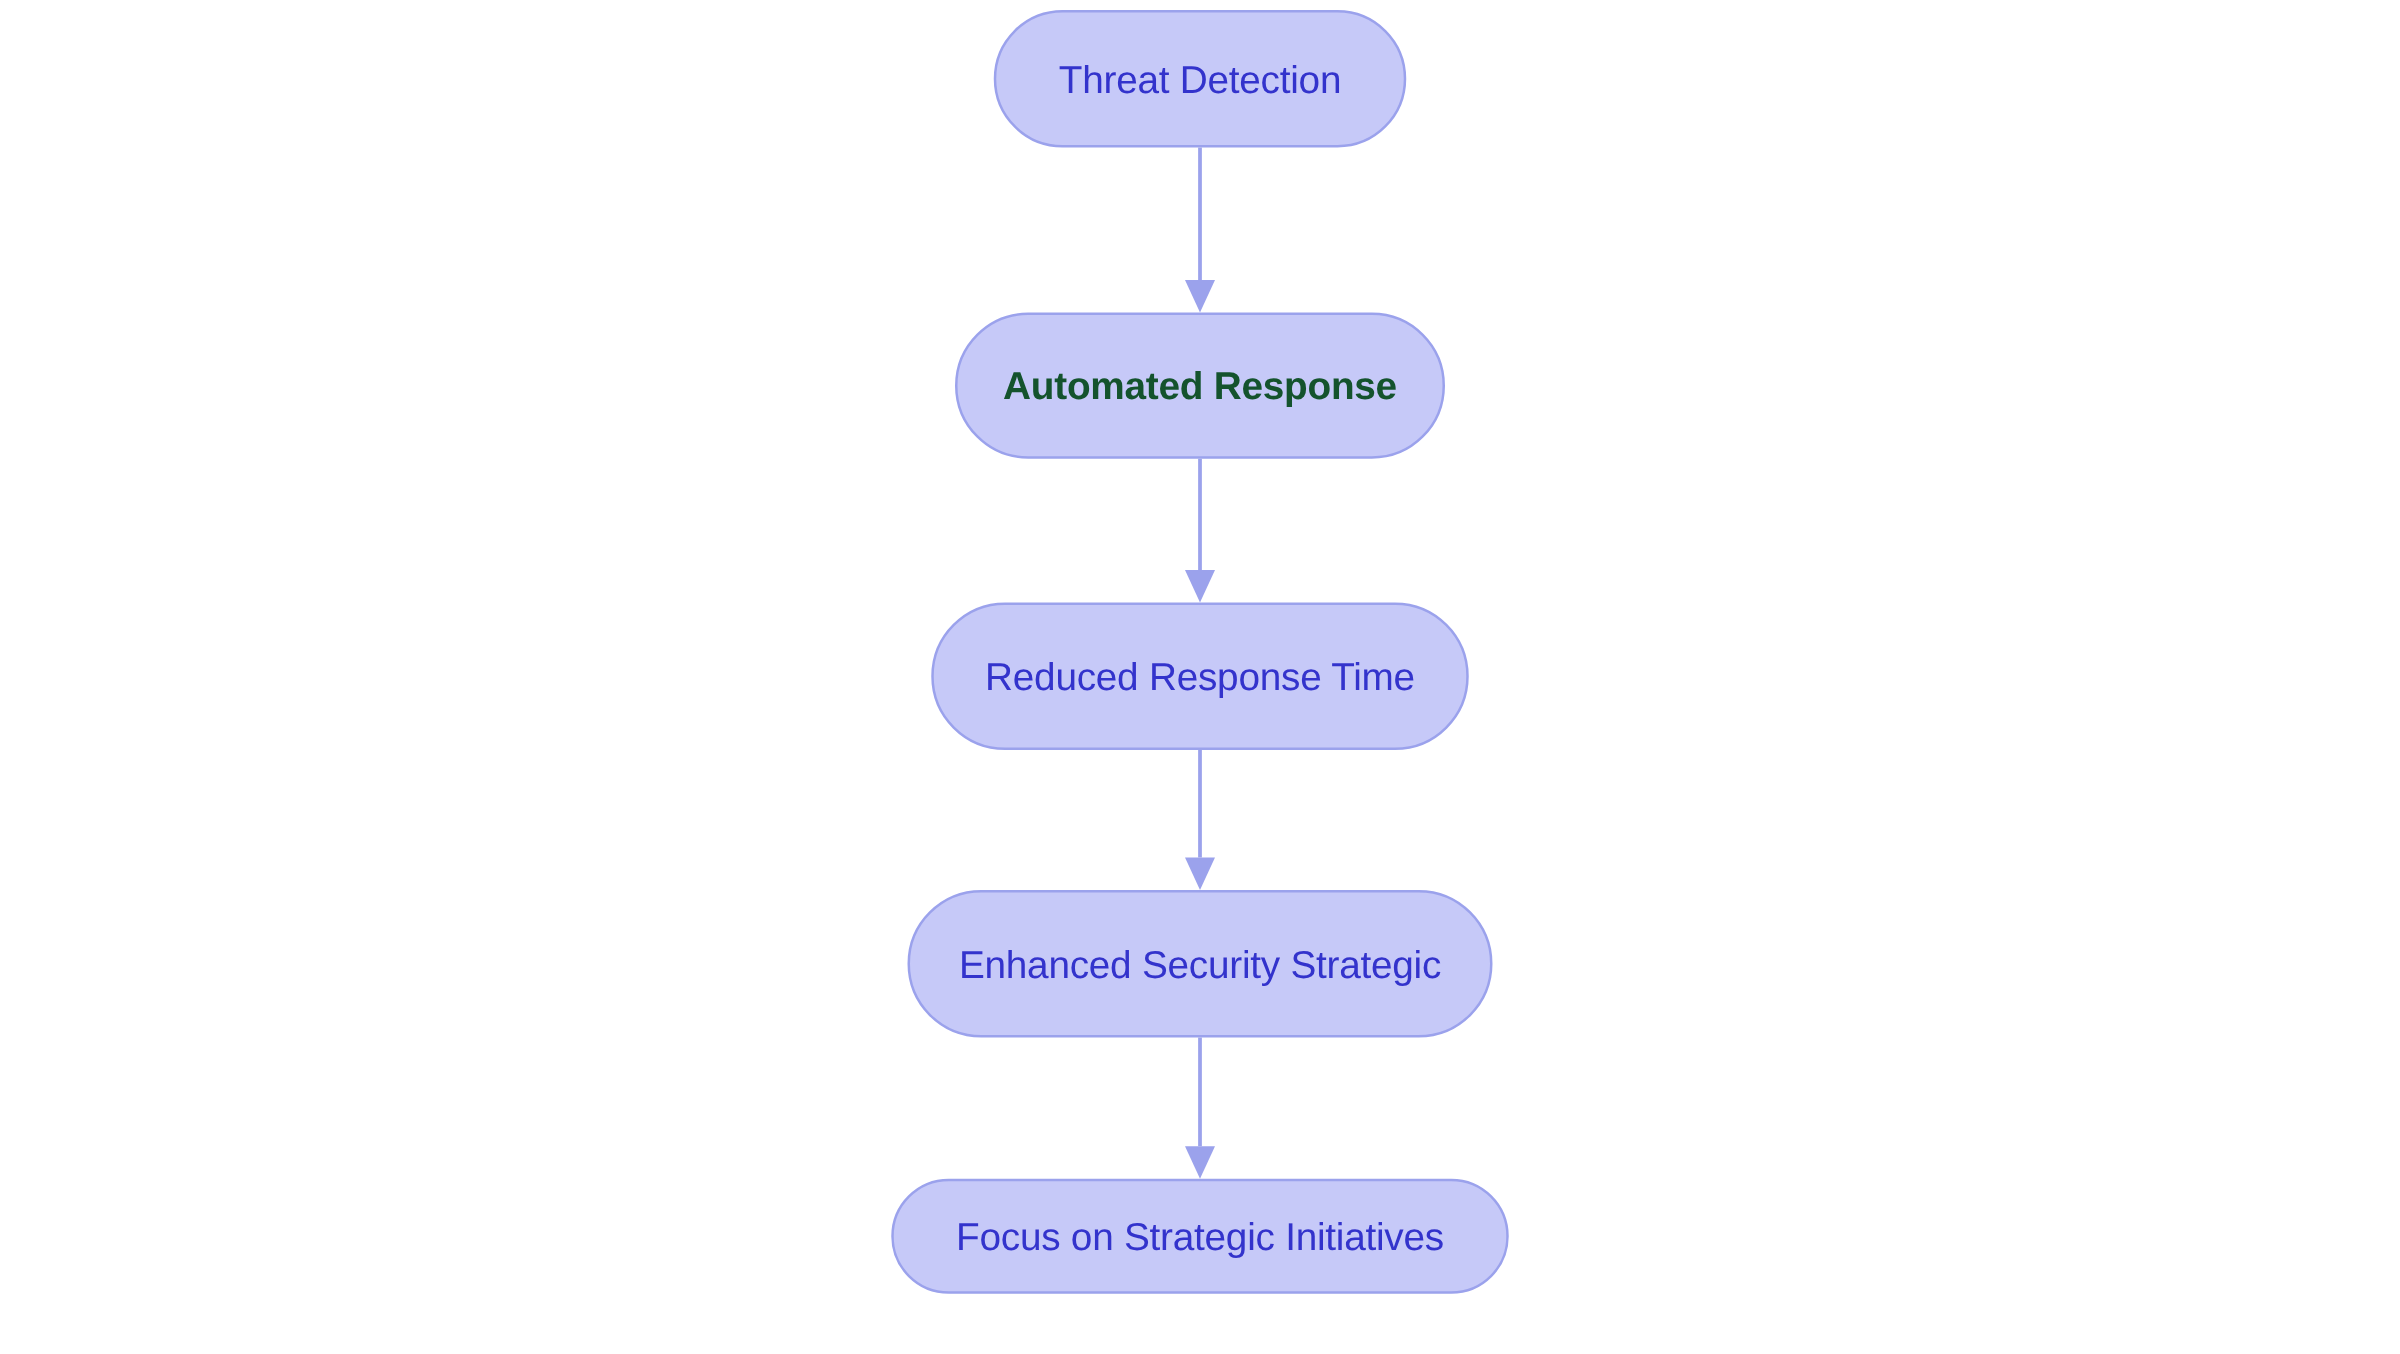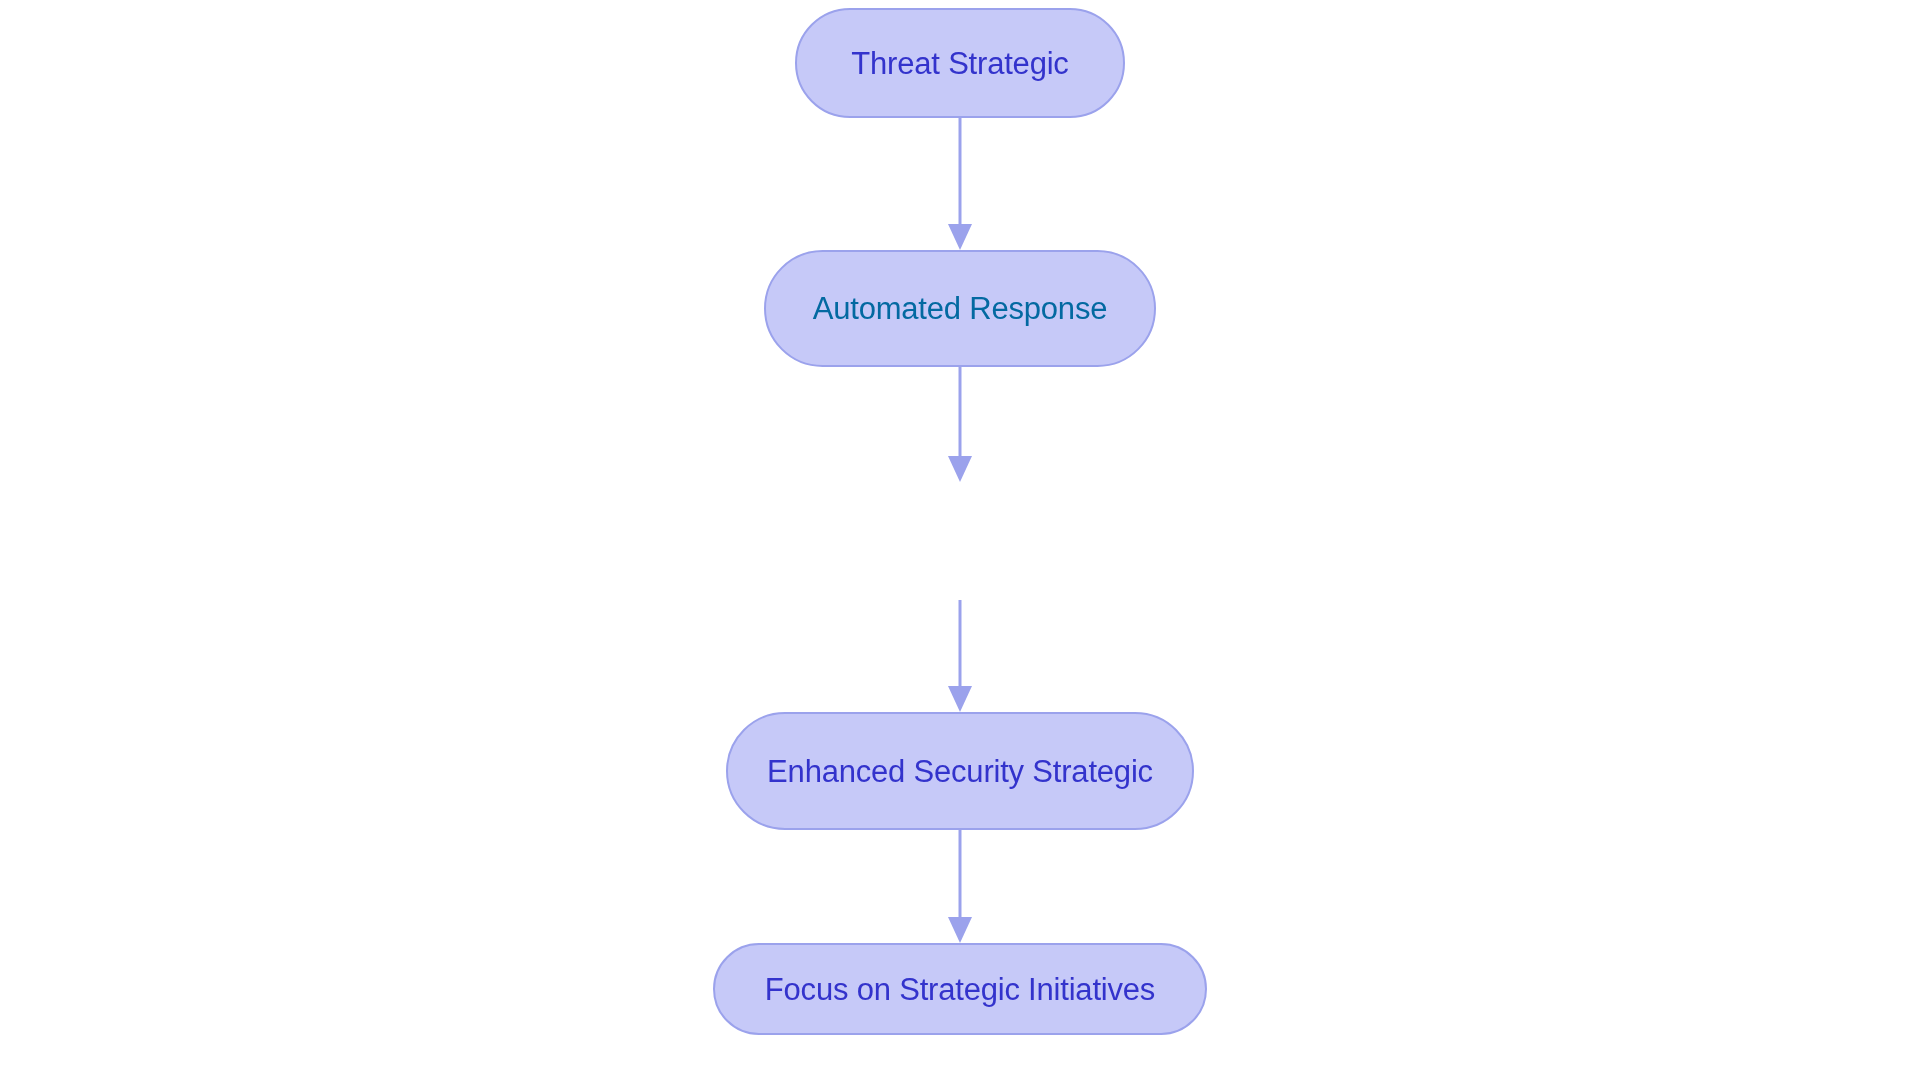--- a/index.html
+++ b/index.html
@@ -74,24 +74,27 @@
         <polygon points="948,456 972,456 960,482" fill="#9BA2EC"></polygon>
         <line x1="960" y1="600" x2="960" y2="686" stroke="#9BA2EC" stroke-width="3"></line>
         <polygon points="948,686 972,686 960,712" fill="#9BA2EC"></polygon>
         <line x1="960" y1="830" x2="960" y2="917" stroke="#9BA2EC" stroke-width="3"></line>
         <polygon points="948,917 972,917 960,943" fill="#9BA2EC"></polygon>
       </g>
   </svg>
 
   <div id="node-layer">
       <div class="flow-node" style="left: 960px; top: 8px; width: 330px; height: 110px; background: rgb(198, 201, 248); border-color: rgb(155, 162, 236);">
-        <span class="flow-node-label" style="color: rgb(51, 51, 204);">Threat Strategic</span>
+        <span class="flow-node-label" style="color: rgb(51, 51, 204);">Threat Detection</span>
       </div>
       <div class="flow-node" style="left: 960px; top: 250px; width: 392px; height: 117px; background: rgb(198, 201, 248); border-color: rgb(155, 162, 236);">
-        <span class="flow-node-label" style="color: #0369a1;">Automated Response</span>
+        <span class="flow-node-label" style="color: #14532d; font-weight: bold;">Automated Response</span>
+      </div>
+      <div class="flow-node" style="left: 960px; top: 482px; width: 430px; height: 118px; background: rgb(198, 201, 248); border-color: rgb(155, 162, 236);">
+        <span class="flow-node-label" style="color: rgb(51, 51, 204);">Reduced Response Time</span>
       </div>
       <div class="flow-node" style="left: 960px; top: 712px; width: 468px; height: 118px; background: rgb(198, 201, 248); border-color: rgb(155, 162, 236);">
         <span class="flow-node-label" style="color: rgb(51, 51, 204);">Enhanced Security Strategic</span>
       </div>
       <div class="flow-node" style="left: 960px; top: 943px; width: 494px; height: 92px; background: rgb(198, 201, 248); border-color: rgb(155, 162, 236);">
         <span class="flow-node-label" style="color: rgb(51, 51, 204);">Focus on Strategic Initiatives</span>
       </div>
     </div>
 
 </div>

